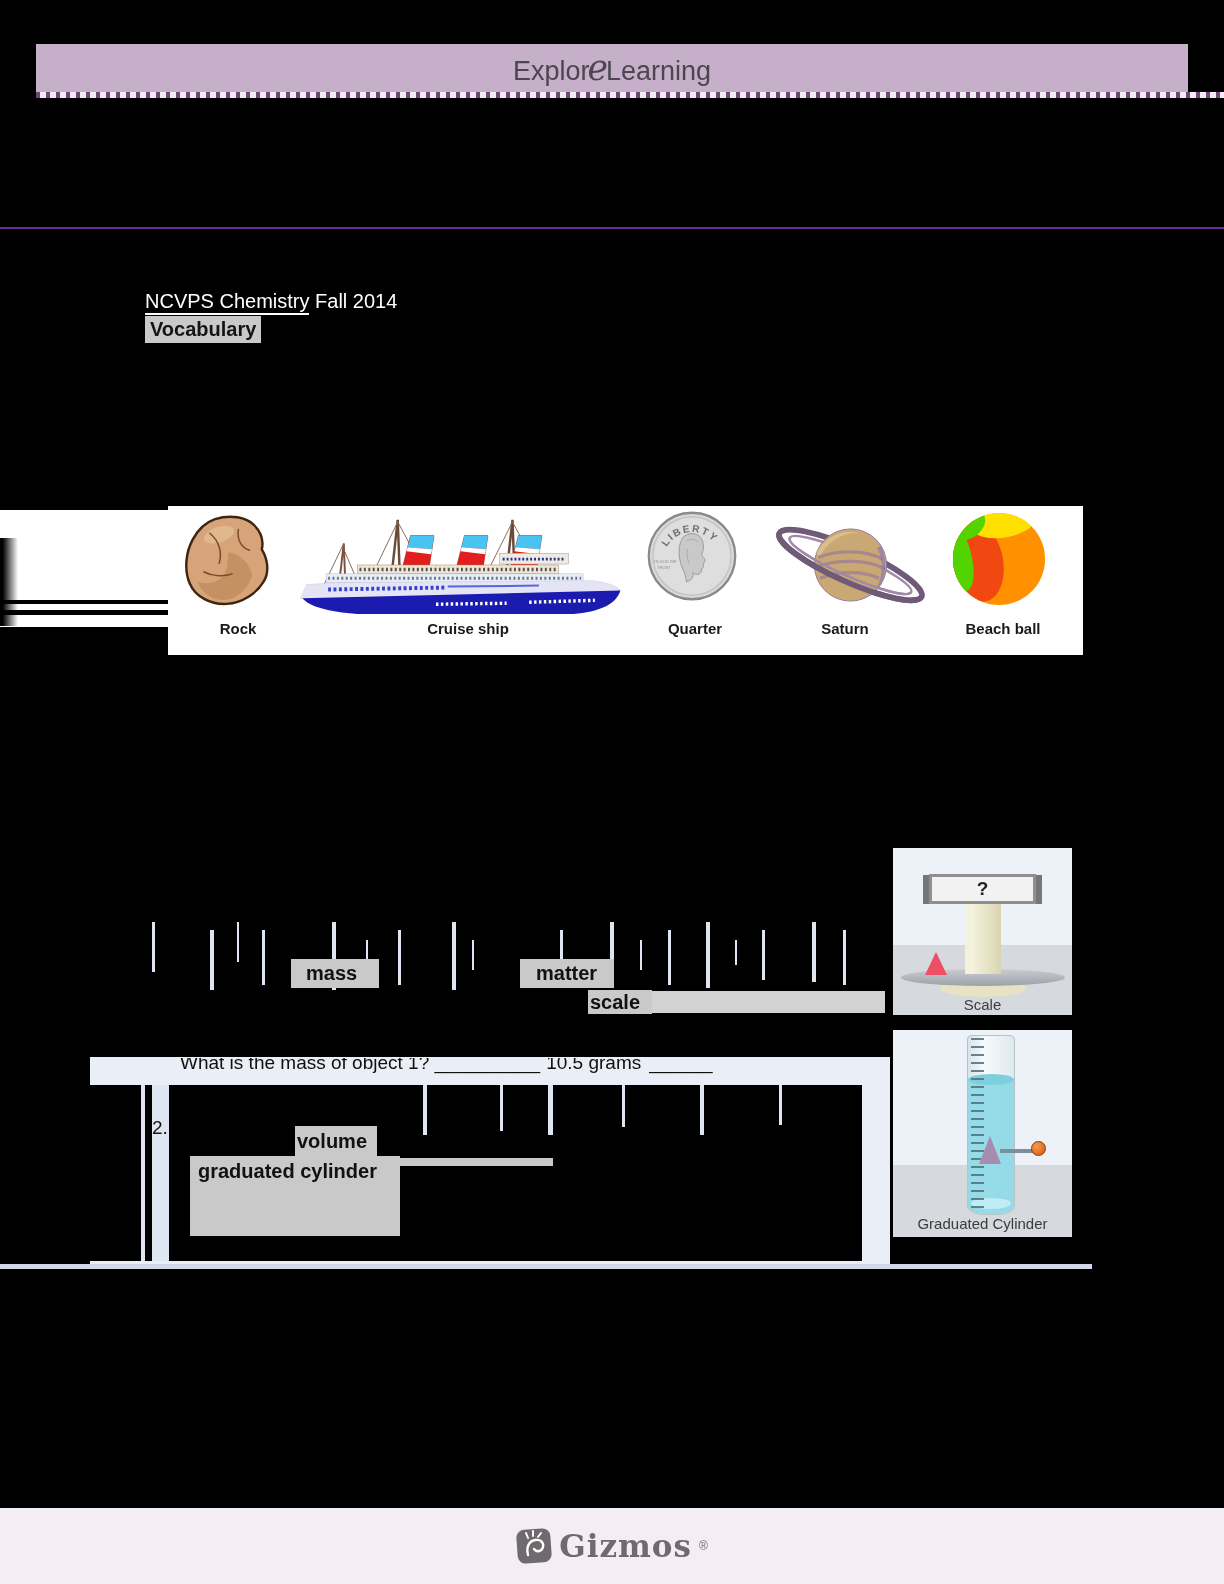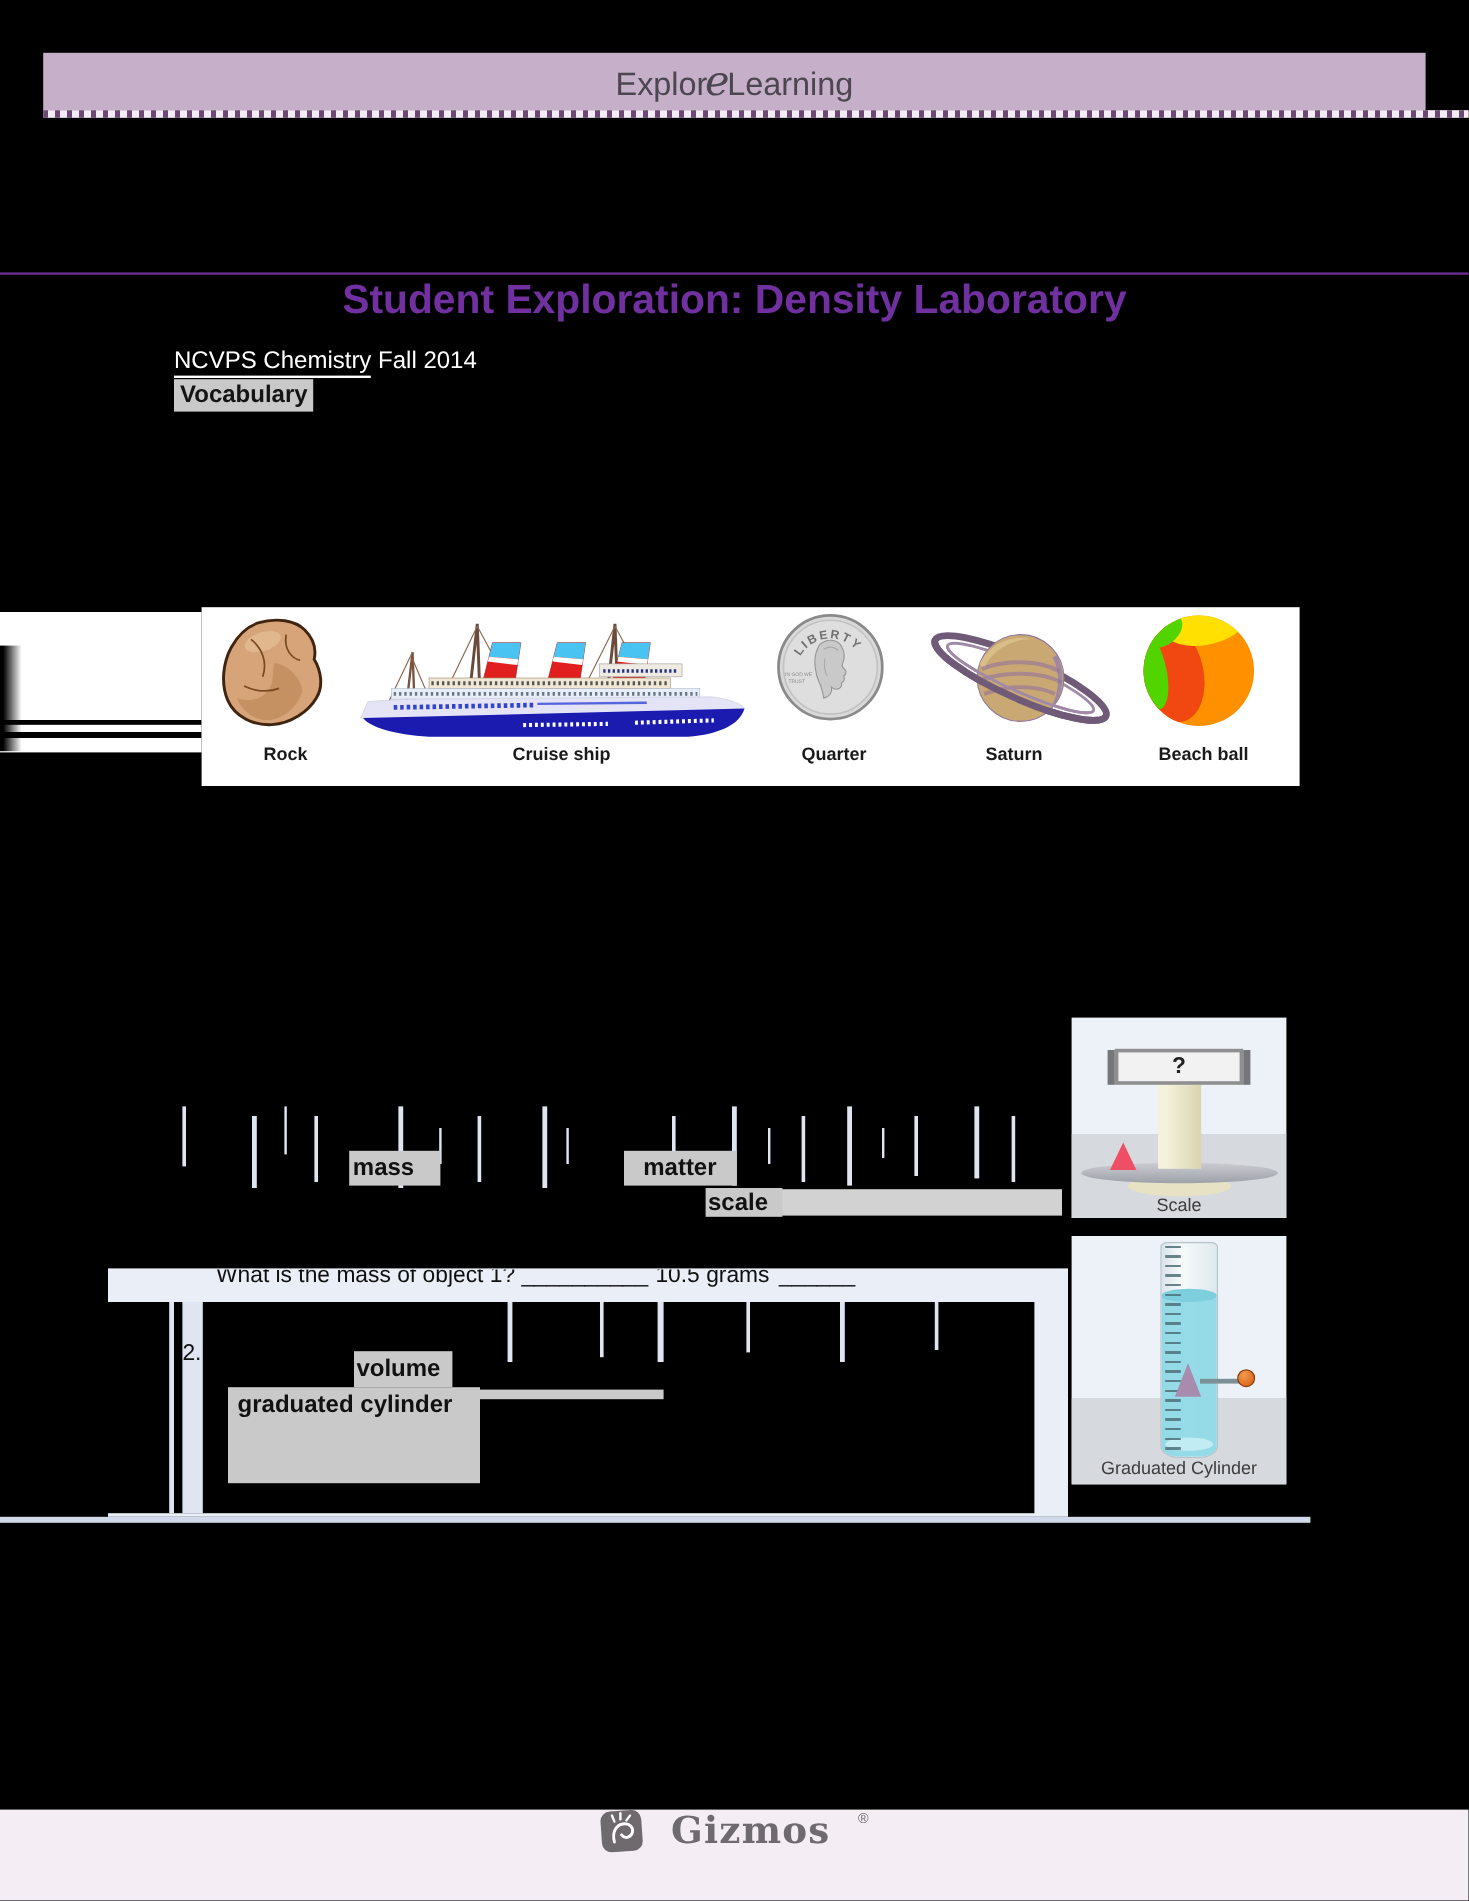--- a/index.html
+++ b/index.html
@@ -31,21 +31,21 @@
                background:linear-gradient(90deg,#000 15%,rgba(0,0,0,0));}
   .left-line{background:#000;}
   .obj-label{position:absolute;font-size:15px;font-weight:bold;color:#1a1a1a;text-align:center;}
 
   
   .s1-line1{left:0;top:898px;width:858px;height:24px;background:#e9eef7;overflow:hidden;}
   .s1-line1 .clip{margin:-9px 0 0 115px;font-size:19px;color:#101010;white-space:nowrap;}
   .s1-line2{left:0;top:1015px;width:886px;height:17px;background:#e9eef7;overflow:hidden;}
   .s1-line2 .clip{margin:0 0 0 166px;font-size:19px;line-height:24px;color:#101010;white-space:nowrap;}
   .hl{background:#c9c9c9;color:#111;font-weight:bold;font-size:20px;}
-  .hl-mass{left:291px;top:959px;width:73px;height:29px;line-height:29px;padding-left:3px;}
+  .hl-mass{left:291px;top:959px;width:73px;height:29px;line-height:29px;padding-left:15px;}
   .hl-matter{left:520px;top:959px;width:78px;height:29px;line-height:29px;padding-left:16px;}
   .hl-scale{left:588px;top:990px;width:62px;height:24px;line-height:24px;padding-left:2px;}
   .scale-bar{left:650px;top:991px;width:235px;height:22px;background:#d2d2d2;}
   .sv{position:absolute;background:#dfe6f2;}
 
   
   .s2-panel{left:90px;top:1057px;width:800px;height:207px;background:#e9eef7;}
   .qa-line{position:absolute;left:90px;top:1px;width:700px;height:21px;overflow:hidden;}
   .qa-line .clip{margin-top:-6px;font-size:19px;color:#101010;white-space:nowrap;}
   .qa-ans{margin-left:6px;}
@@ -96,37 +96,36 @@
          background:repeating-linear-gradient(180deg,#4f7078 0 2px,transparent 2px 8px);}
   .cyl-cone{position:absolute;left:86px;top:106px;width:0;height:0;
             border-left:11px solid transparent;border-right:11px solid transparent;
             border-bottom:28px solid #a78cb0;}
   .pointer{position:absolute;left:107px;top:119px;width:33px;height:4px;background:#7d9097;}
   .ball{position:absolute;left:138px;top:111px;width:13px;height:13px;border-radius:50%;
         background:radial-gradient(circle at 35% 30%,#f59a4d,#d05a10);border:1px solid #8a3a08;}
 
   
   .footer{left:0;top:1508px;width:1224px;height:76px;background:#f4edf4;
-          display:flex;justify-content:center;gap:23px;}
+          display:flex;align-items:center;justify-content:center;gap:7px;}
   .gz-text{font-family:"DejaVu Serif",serif;font-weight:bold;font-size:31px;color:#6f6a6f;
            letter-spacing:1px;}
   .gz-reg{font-size:12px;color:#6f6a6f;vertical-align:super;}
 </style>
 </head>
 <body>
 
 <div class="page">
 
   <div class="abs header-bar">
     <span><span>Explor</span><span class="brand-e">e</span><span>Learning</span></span>
   </div>
   <div class="abs dotted-strip"></div>
 
   <div class="abs title-rule"></div>
-  <div class="abs doc-title">Student Exploration: Density Laboratory</div>
   <div class="abs course-line">
     <span class="course-link">NCVPS Chemistry</span><span> Fall 2014</span>
   </div>
   <div class="abs vocab-label">Vocabulary</div>
 
   <div class="abs strip-left"></div>
   <div class="abs left-smudge"></div>
   <div class="abs left-line" style="left:0;top:600px;width:168px;height:4px;"></div>
   <div class="abs left-line" style="left:0;top:610px;width:168px;height:5px;"></div>
 

